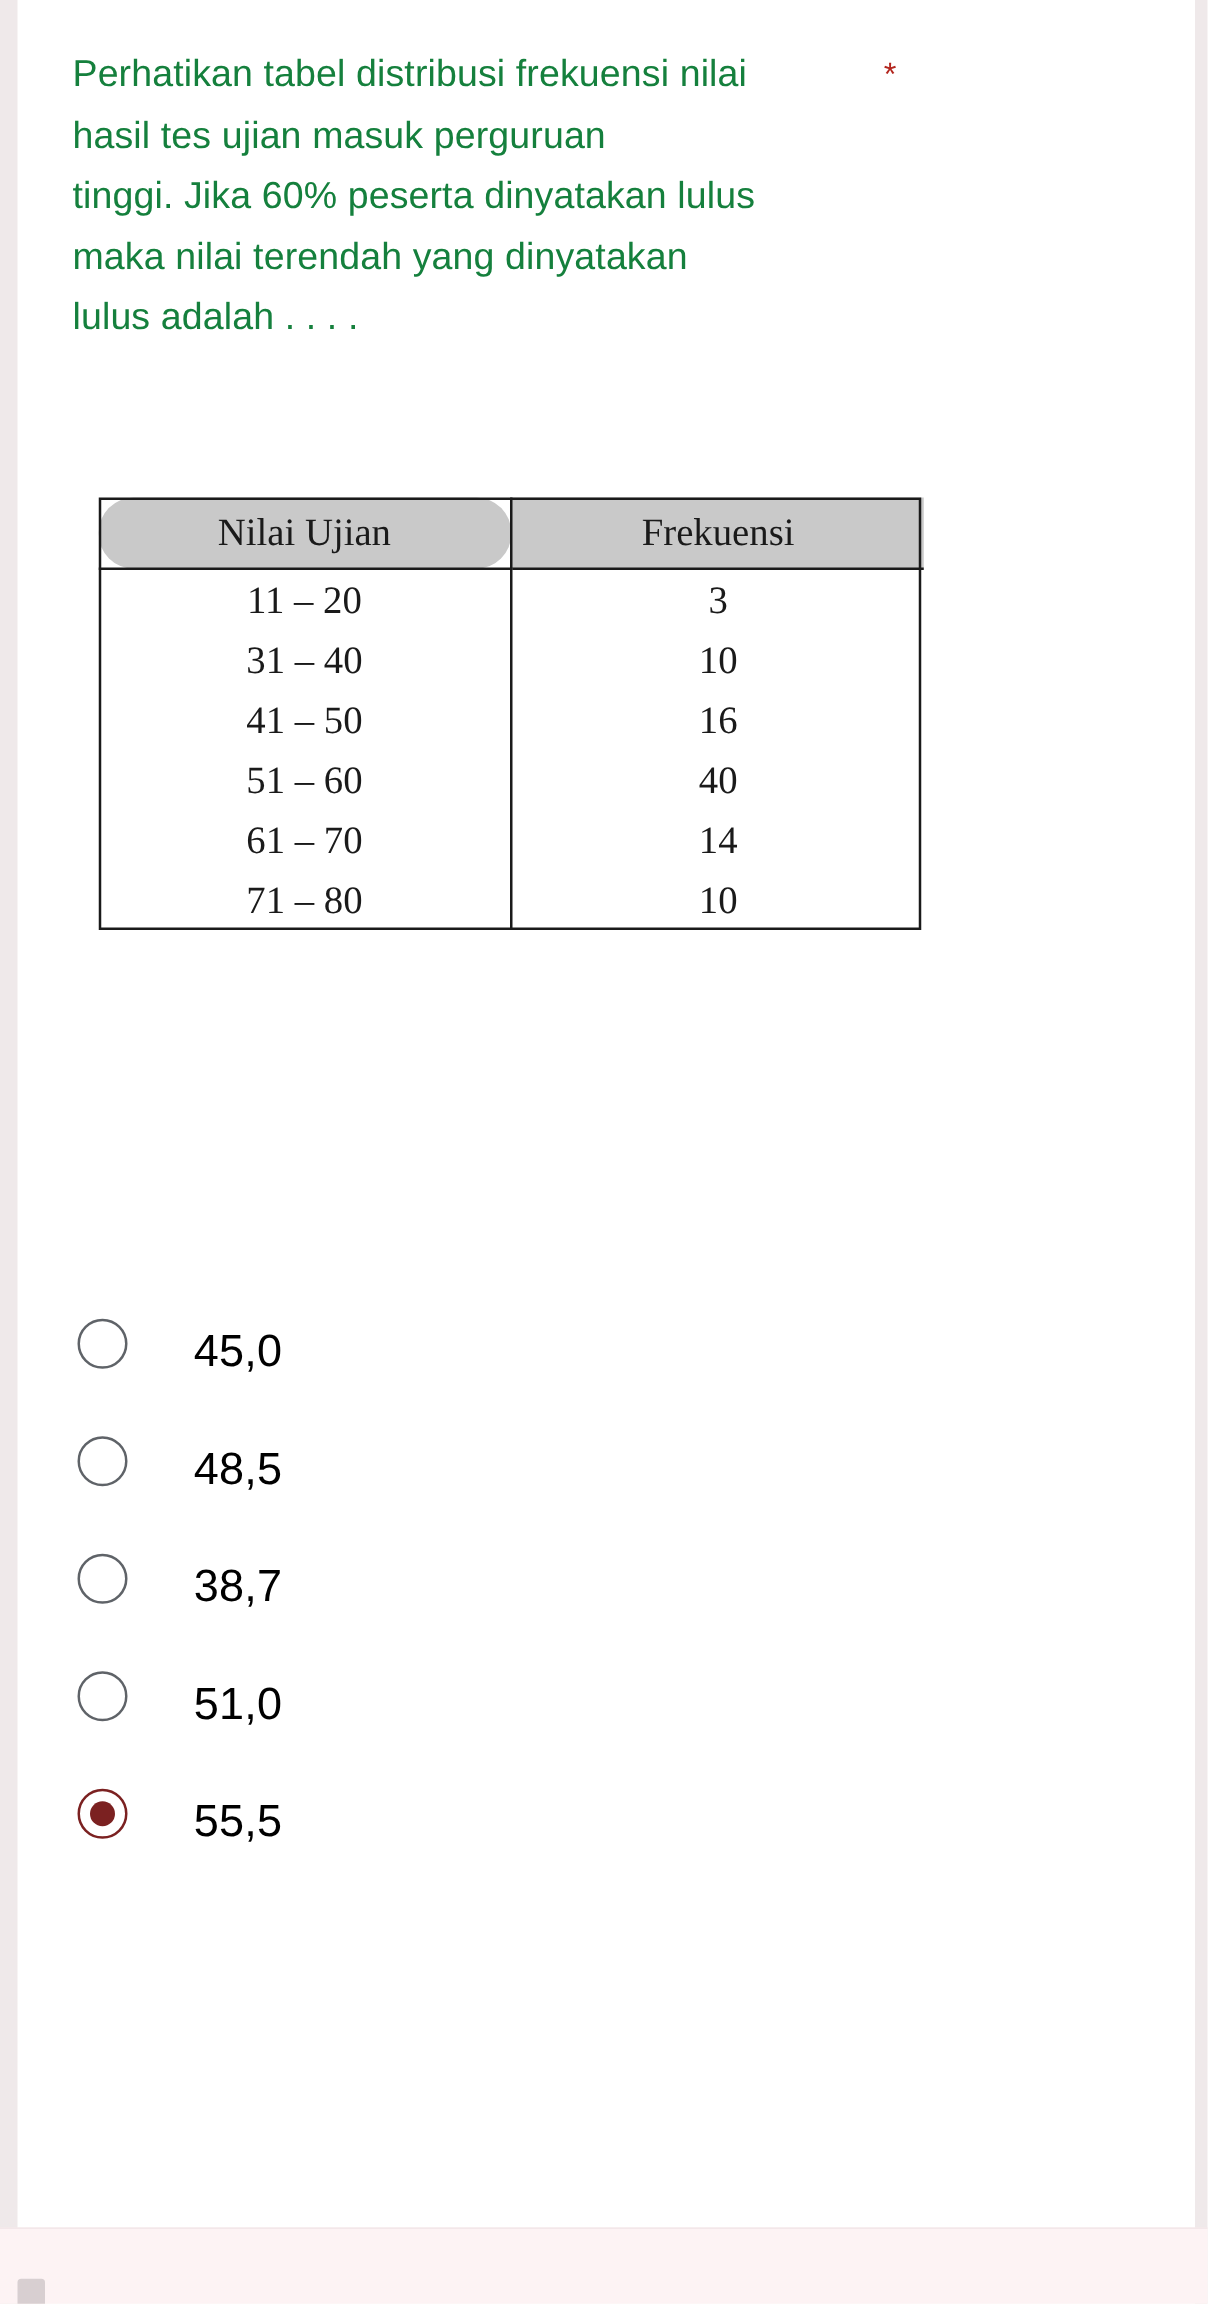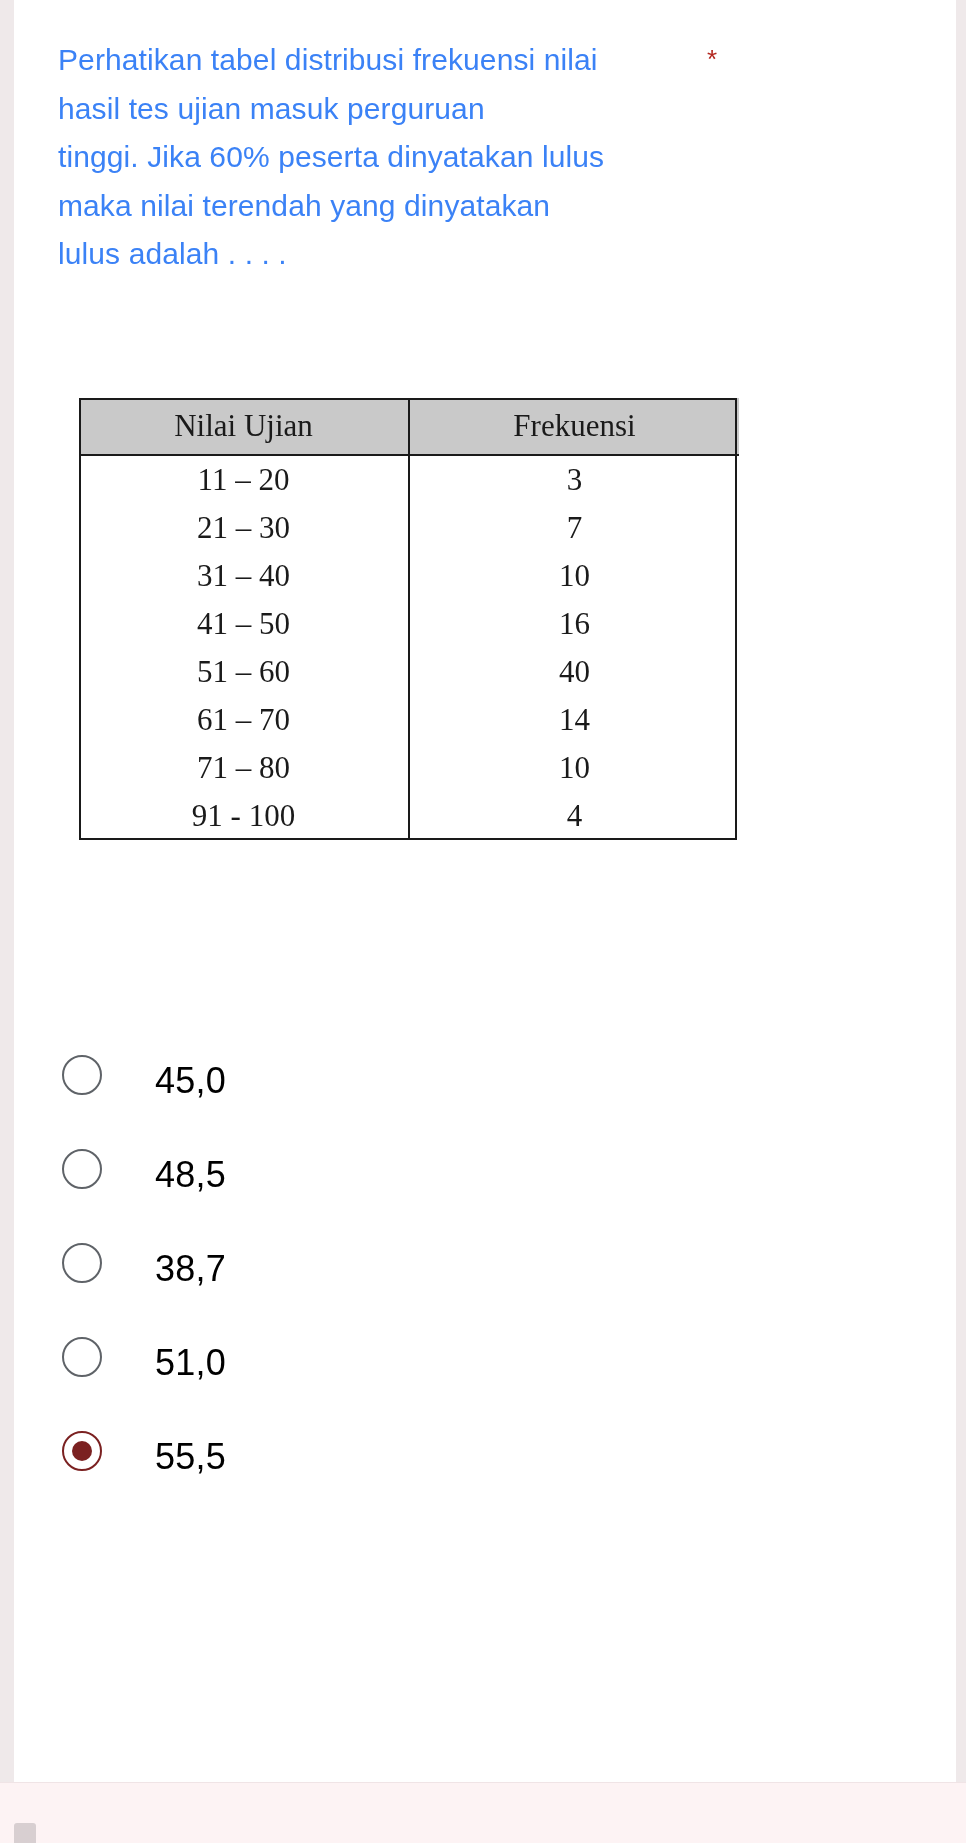--- a/index.html
+++ b/index.html
@@ -60,21 +60,21 @@
 
   .question-block {
     position: absolute;
     left: 58px;
     top: 36px;
     width: 740px;
   }
   .question-text {
     font-size: 30px;
     line-height: 1.62;
-    color: #3b82f6;
+    color: #15803d;
     letter-spacing: 0.1px;
     white-space: pre-wrap;
     display: inline;
   }
   .required-star {
     color: #b3261e;
     font-size: 26px;
     position: absolute;
     left: 707px;
     top: 44px;
@@ -103,20 +103,21 @@
   }
   table.freq thead th {
     background: #c9c9c9;
     font-weight: normal;
     font-size: 31px;
     padding: 12px 0 13px 0;
     border-bottom: 2.5px solid #1a1a1a;
   }
   table.freq thead th.col1 {
     border-right: 2.5px solid #1a1a1a;
+    border-radius: 28px;
   }
   table.freq tbody td.col1 {
     border-right: 2.5px solid #1a1a1a;
     margin-left: 28px;
   }
   .table-border-outer {
     position: absolute;
     left: 0;
     top: 0;
     width: 658px;
@@ -193,46 +194,38 @@
           <th class="col1">Nilai Ujian</th>
           <th>Frekuensi</th>
         </tr>
       </thead>
       <tbody>
         <tr>
           <td class="col1">11 – 20</td>
           <td>3</td>
         </tr>
         <tr>
-          <td class="col1">21 – 30</td>
-          <td>7</td>
-        </tr>
-        <tr>
           <td class="col1">31 – 40</td>
           <td>10</td>
         </tr>
         <tr>
           <td class="col1">41 – 50</td>
           <td>16</td>
         </tr>
         <tr>
           <td class="col1">51 – 60</td>
           <td>40</td>
         </tr>
         <tr>
           <td class="col1">61 – 70</td>
           <td>14</td>
         </tr>
         <tr>
           <td class="col1">71 – 80</td>
           <td>10</td>
-        </tr>
-        <tr>
-          <td class="col1">91 - 100</td>
-          <td>4</td>
         </tr>
       </tbody>
     </table>
     <div class="table-border-outer"></div>
   </div>
 
   <div class="options">
     <div class="option-row">
       <span class="radio"></span>
       <span class="option-label">45,0</span>

